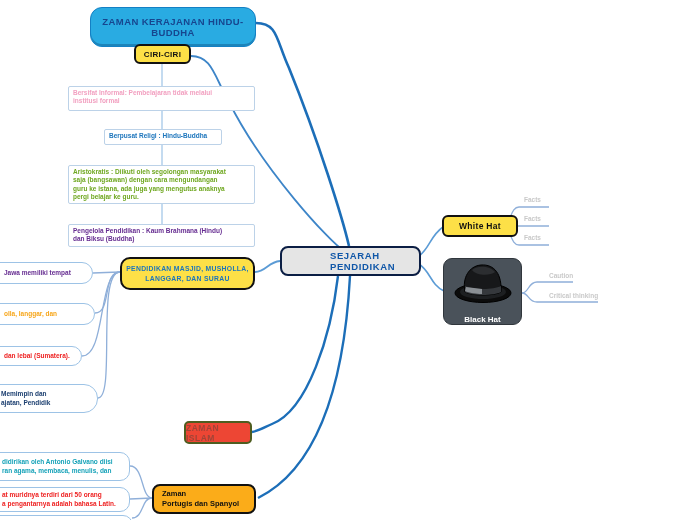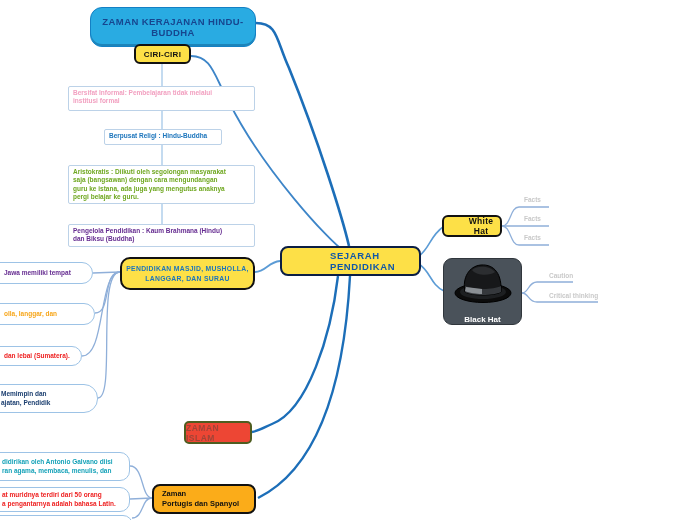--- a/index.html
+++ b/index.html
@@ -8,21 +8,21 @@
     font-family:"Liberation Sans","DejaVu Sans",sans-serif;
   }
   #wires{position:absolute;left:0;top:0;width:697px;height:520px;}
   .node{position:absolute;box-sizing:border-box;display:flex;align-items:center;justify-content:center;}
   .txt{white-space:pre-line;}
 
   
   .blue-node{background:#29ABE2;border:1.5px solid #1480C4;border-radius:12px;
              box-shadow:inset 0 -2px 0 rgba(10,60,110,.35);}
   .blue-node .txt{color:#17468F;font-weight:bold;font-size:9.5px;letter-spacing:.4px;text-align:center;}
-  .central{background:#fde047;border:2.5px solid #0B1E44;border-radius:8px;padding-left:48px;}
+  .central{background:#e5e5e5;border:2.5px solid #0B1E44;border-radius:8px;padding-left:48px;}
   .central .txt{color:#1057A8;font-weight:bold;font-size:9.5px;letter-spacing:.6px;}
   .white-node{background:#fde047;border:2px solid #111111;border-radius:6px;}
   .white-node .txt{color:#111111;font-weight:bold;font-size:8px;letter-spacing:.3px;text-align:center;}
   .big-white{border-radius:10px;}
   .big-white .txt{font-size:6.8px;color:#1C75BC;line-height:1.35;}
 
   
   .tbox{position:absolute;box-sizing:border-box;background:#ffffff;border:1px solid #BCD2E8;
         border-radius:2px;padding:2px 4px;font-weight:bold;font-size:6.5px;line-height:1.3;}
   
@@ -146,21 +146,21 @@
   <div class="pill" style="left:-20px;top:487px;width:150px;height:25px;padding-left:21px;border-radius:10px;">
     <span class="txt t-red">at muridnya terdiri dari 50 orang
 a pengantarnya adalah bahasa Latin.</span>
   </div>
   <div class="pill" style="left:-20px;top:515px;width:153px;height:30px;border-radius:10px;"></div>
 
   <div class="node central" style="left:280px;top:246px;width:141px;height:30px;">
     <span class="txt">SEJARAH PENDIDIKAN</span>
   </div>
 
-  <div class="node white-node" style="left:442px;top:215px;width:60px;height:22px;padding-left:18px;">
+  <div class="node white-node" style="left:442px;top:215px;width:76px;height:22px;">
     <span class="txt" style="font-size:8.5px;">White Hat</span>
   </div>
   <span class="floatlabel" style="left:524px;top:196px;">Facts</span>
   <span class="floatlabel" style="left:524px;top:215px;">Facts</span>
   <span class="floatlabel" style="left:524px;top:234px;">Facts</span>
 
   <div class="node blackhat" style="left:443px;top:258px;width:79px;height:67px;">
     <svg width="62" height="44" viewBox="0 0 62 44" style="margin-top:2px;" xmlns="http://www.w3.org/2000/svg">
       <ellipse cx="31" cy="32" rx="28" ry="9.5" fill="#0c0c0c" stroke="#000" stroke-width="1"></ellipse>
       <ellipse cx="31" cy="31" rx="23" ry="7" fill="#1d1f21"></ellipse>

